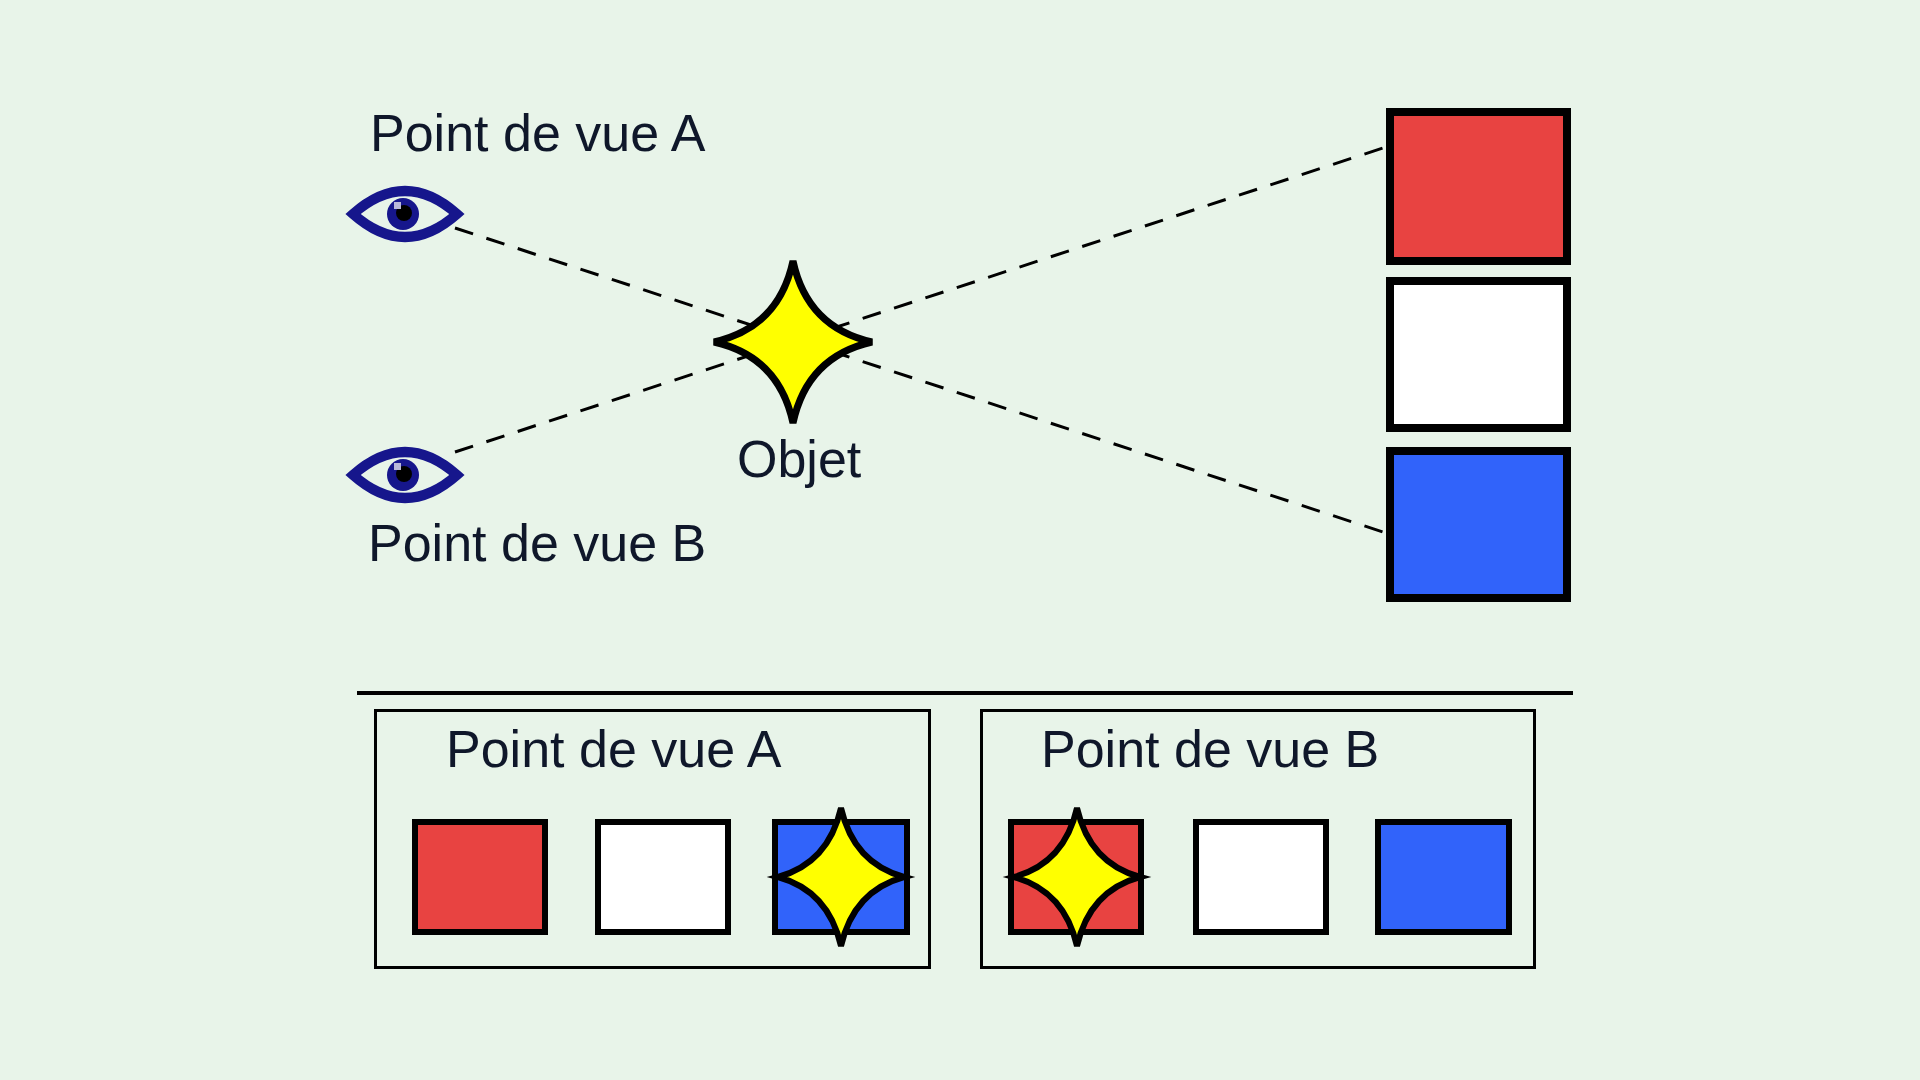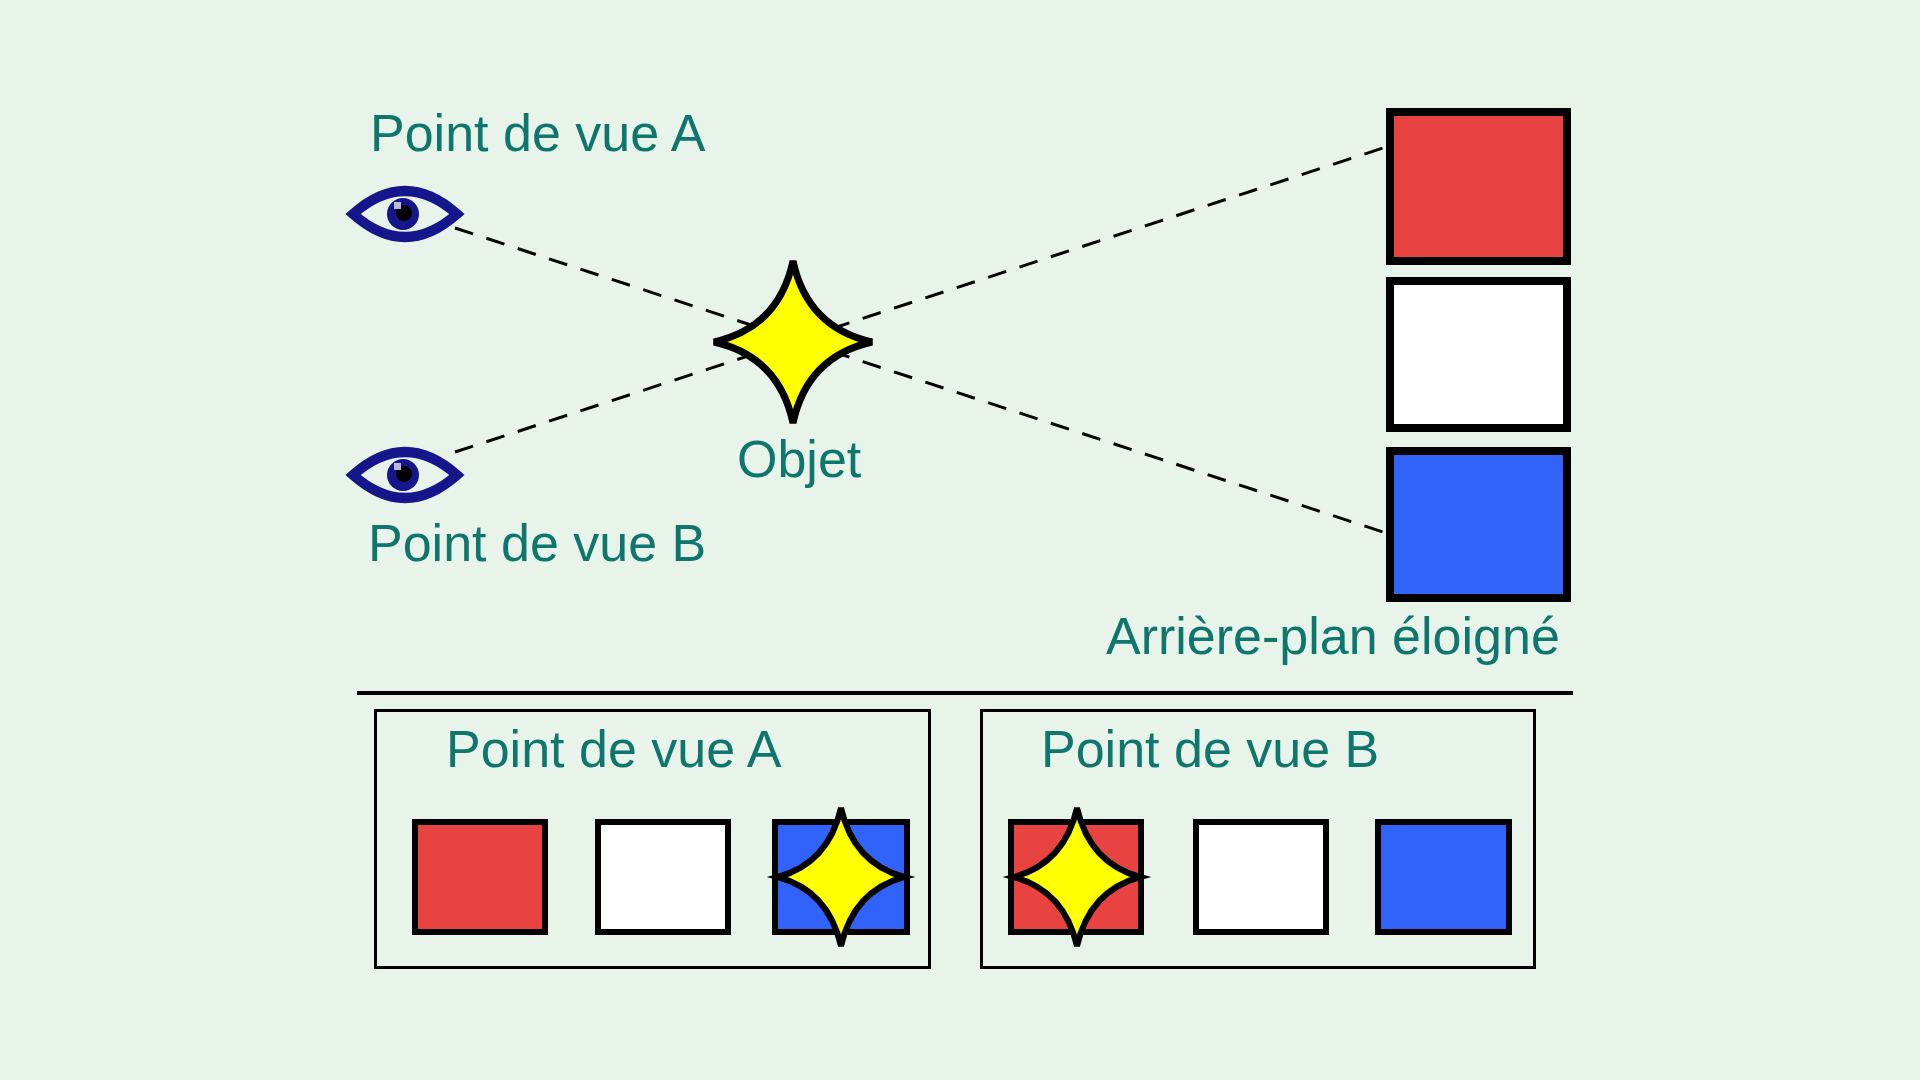--- a/index.html
+++ b/index.html
@@ -1,19 +1,19 @@
 <!DOCTYPE html>
 <html><head>
 <meta charset="utf-8">
 <style>
   html,body{margin:0;padding:0;}
   body{width:1920px;height:1080px;overflow:hidden;font-family:"Liberation Sans","DejaVu Sans",sans-serif;}
   .canvas{position:relative;width:1920px;height:1080px;}
   .canvas svg{position:absolute;left:0;top:0;}
-  .lbl{position:absolute;font-size:52px;color:#0f766e;line-height:1.05;white-space:nowrap;}
+  .lbl{position:absolute;font-size:52px;color:#0f172a;line-height:1.05;white-space:nowrap;}
   .lbl-viewpoint-a{left:370px;top:106px;}
   .lbl-viewpoint-b{left:368px;top:516px;}
   .lbl-objet{left:737px;top:432px;text-align:right;}
   .lbl-arriere{left:1106px;top:609px;}
   .lbl-panel-a{left:446px;top:722px;}
   .lbl-panel-b{left:1041px;top:722px;}
 </style>
 </head>
 <body>
 
@@ -57,17 +57,16 @@
     <rect x="981.5" y="710.5" width="553" height="257" fill="none" stroke="#000" stroke-width="3"></rect>
     <rect x="1011" y="822" width="130" height="110" stroke="#000" stroke-width="6" fill="#e84341"></rect>
     <rect x="1196" y="822" width="130" height="110" stroke="#000" stroke-width="6" fill="#ffffff"></rect>
     <rect x="1378" y="822" width="131" height="110" stroke="#000" stroke-width="6" fill="#3163fa"></rect>
     <path d="M 1077 808 Q 1089.6 863.2 1140 877 Q 1089.6 890.8 1077 946 Q 1064.4 890.8 1014 877 Q 1064.4 863.2 1077 808 Z" stroke="#000" stroke-width="6" fill="#ffff00"></path>
   </svg>
 
   <div class="lbl lbl-viewpoint-a">Point de vue A</div>
   <div class="lbl lbl-viewpoint-b">Point de vue B</div>
   <div class="lbl lbl-objet">Objet</div>
-  <div class="lbl lbl-arriere">Arrière-plan éloigné</div>
   <div class="lbl lbl-panel-a">Point de vue A</div>
   <div class="lbl lbl-panel-b">Point de vue B</div>
 
 </div>
 
 </body></html>

